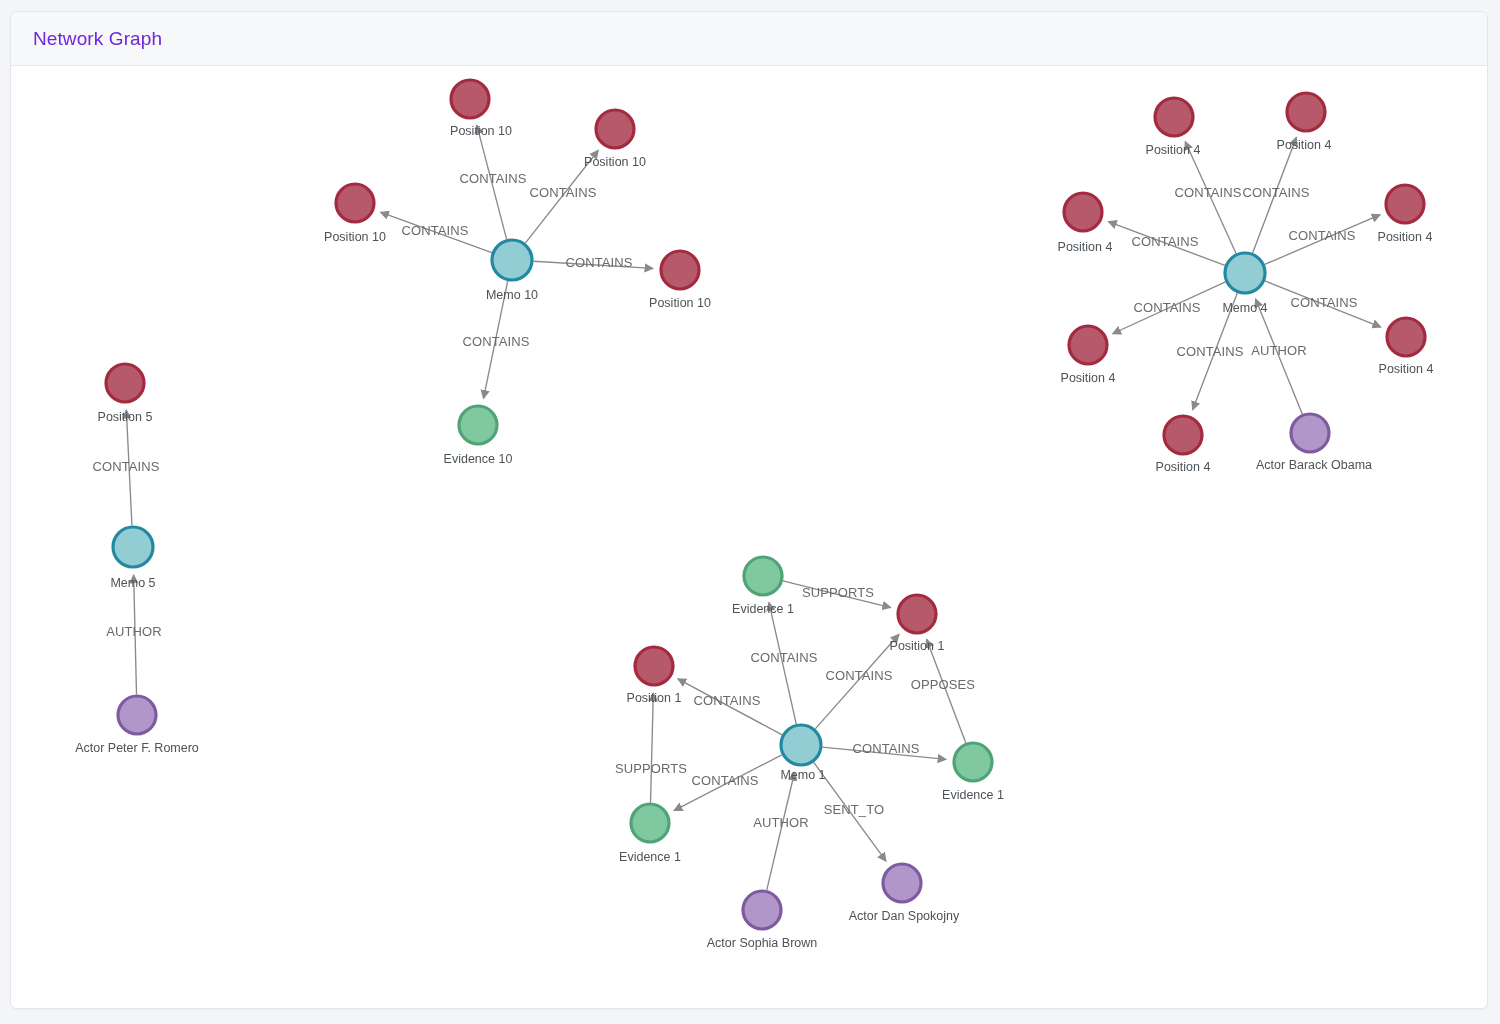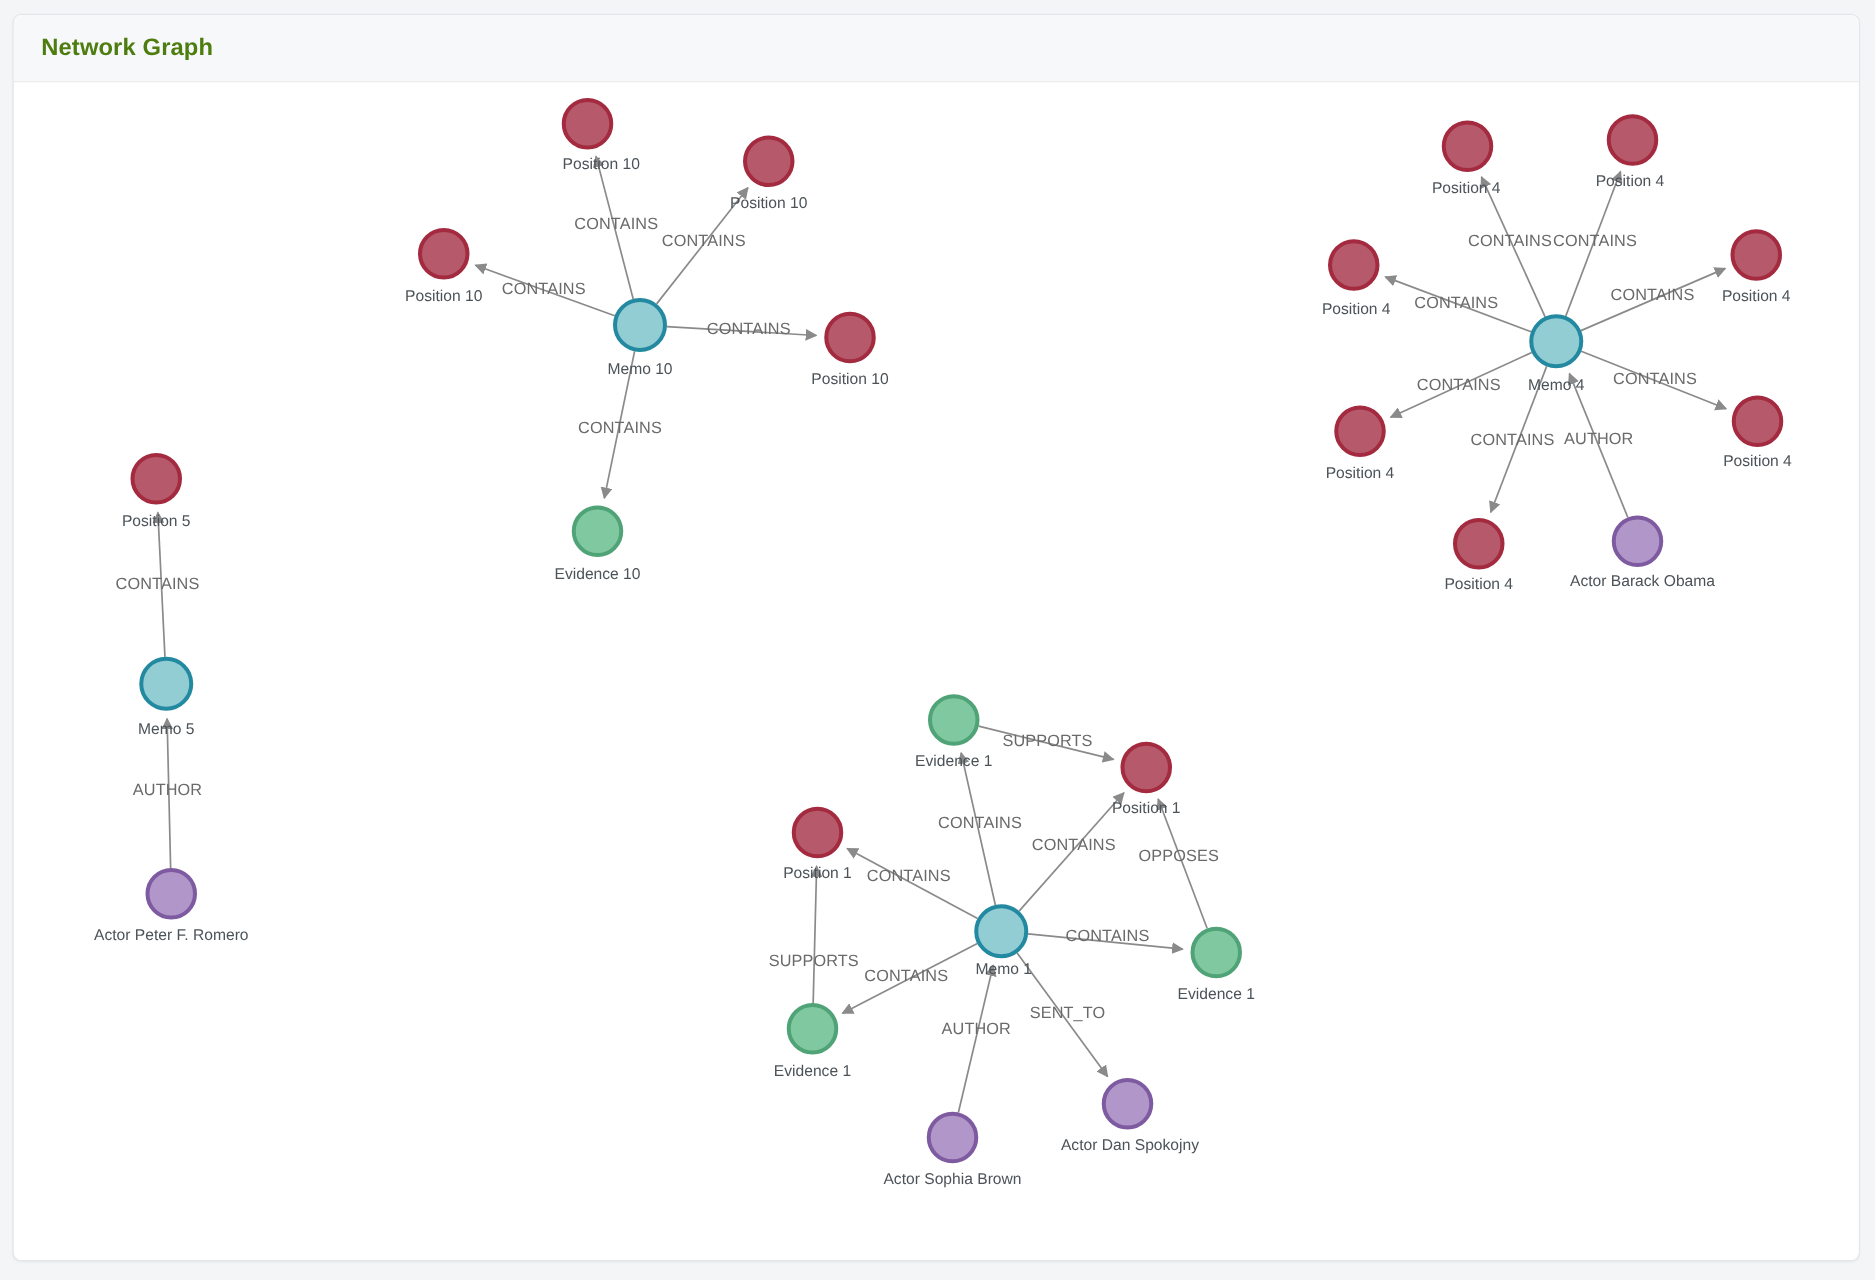--- a/index.html
+++ b/index.html
@@ -33,22 +33,22 @@
     height: 54px;
     background: #f7f8f9;
     border-bottom: 1px solid #e6e8ea;
     display: flex;
     align-items: center;
     padding-left: 22px;
     box-sizing: border-box;
   }
   .card-title {
     font-size: 19px;
-    color: #4d7c0f;
-    font-weight: 700;
+    color: #6d28d9;
+    font-weight: 400;
     letter-spacing: 0.1px;
   }
   .card-body {
     position: relative;
     width: 100%;
     height: 943px;
     background: #ffffff;
   }
   svg.graph {
     position: absolute;

